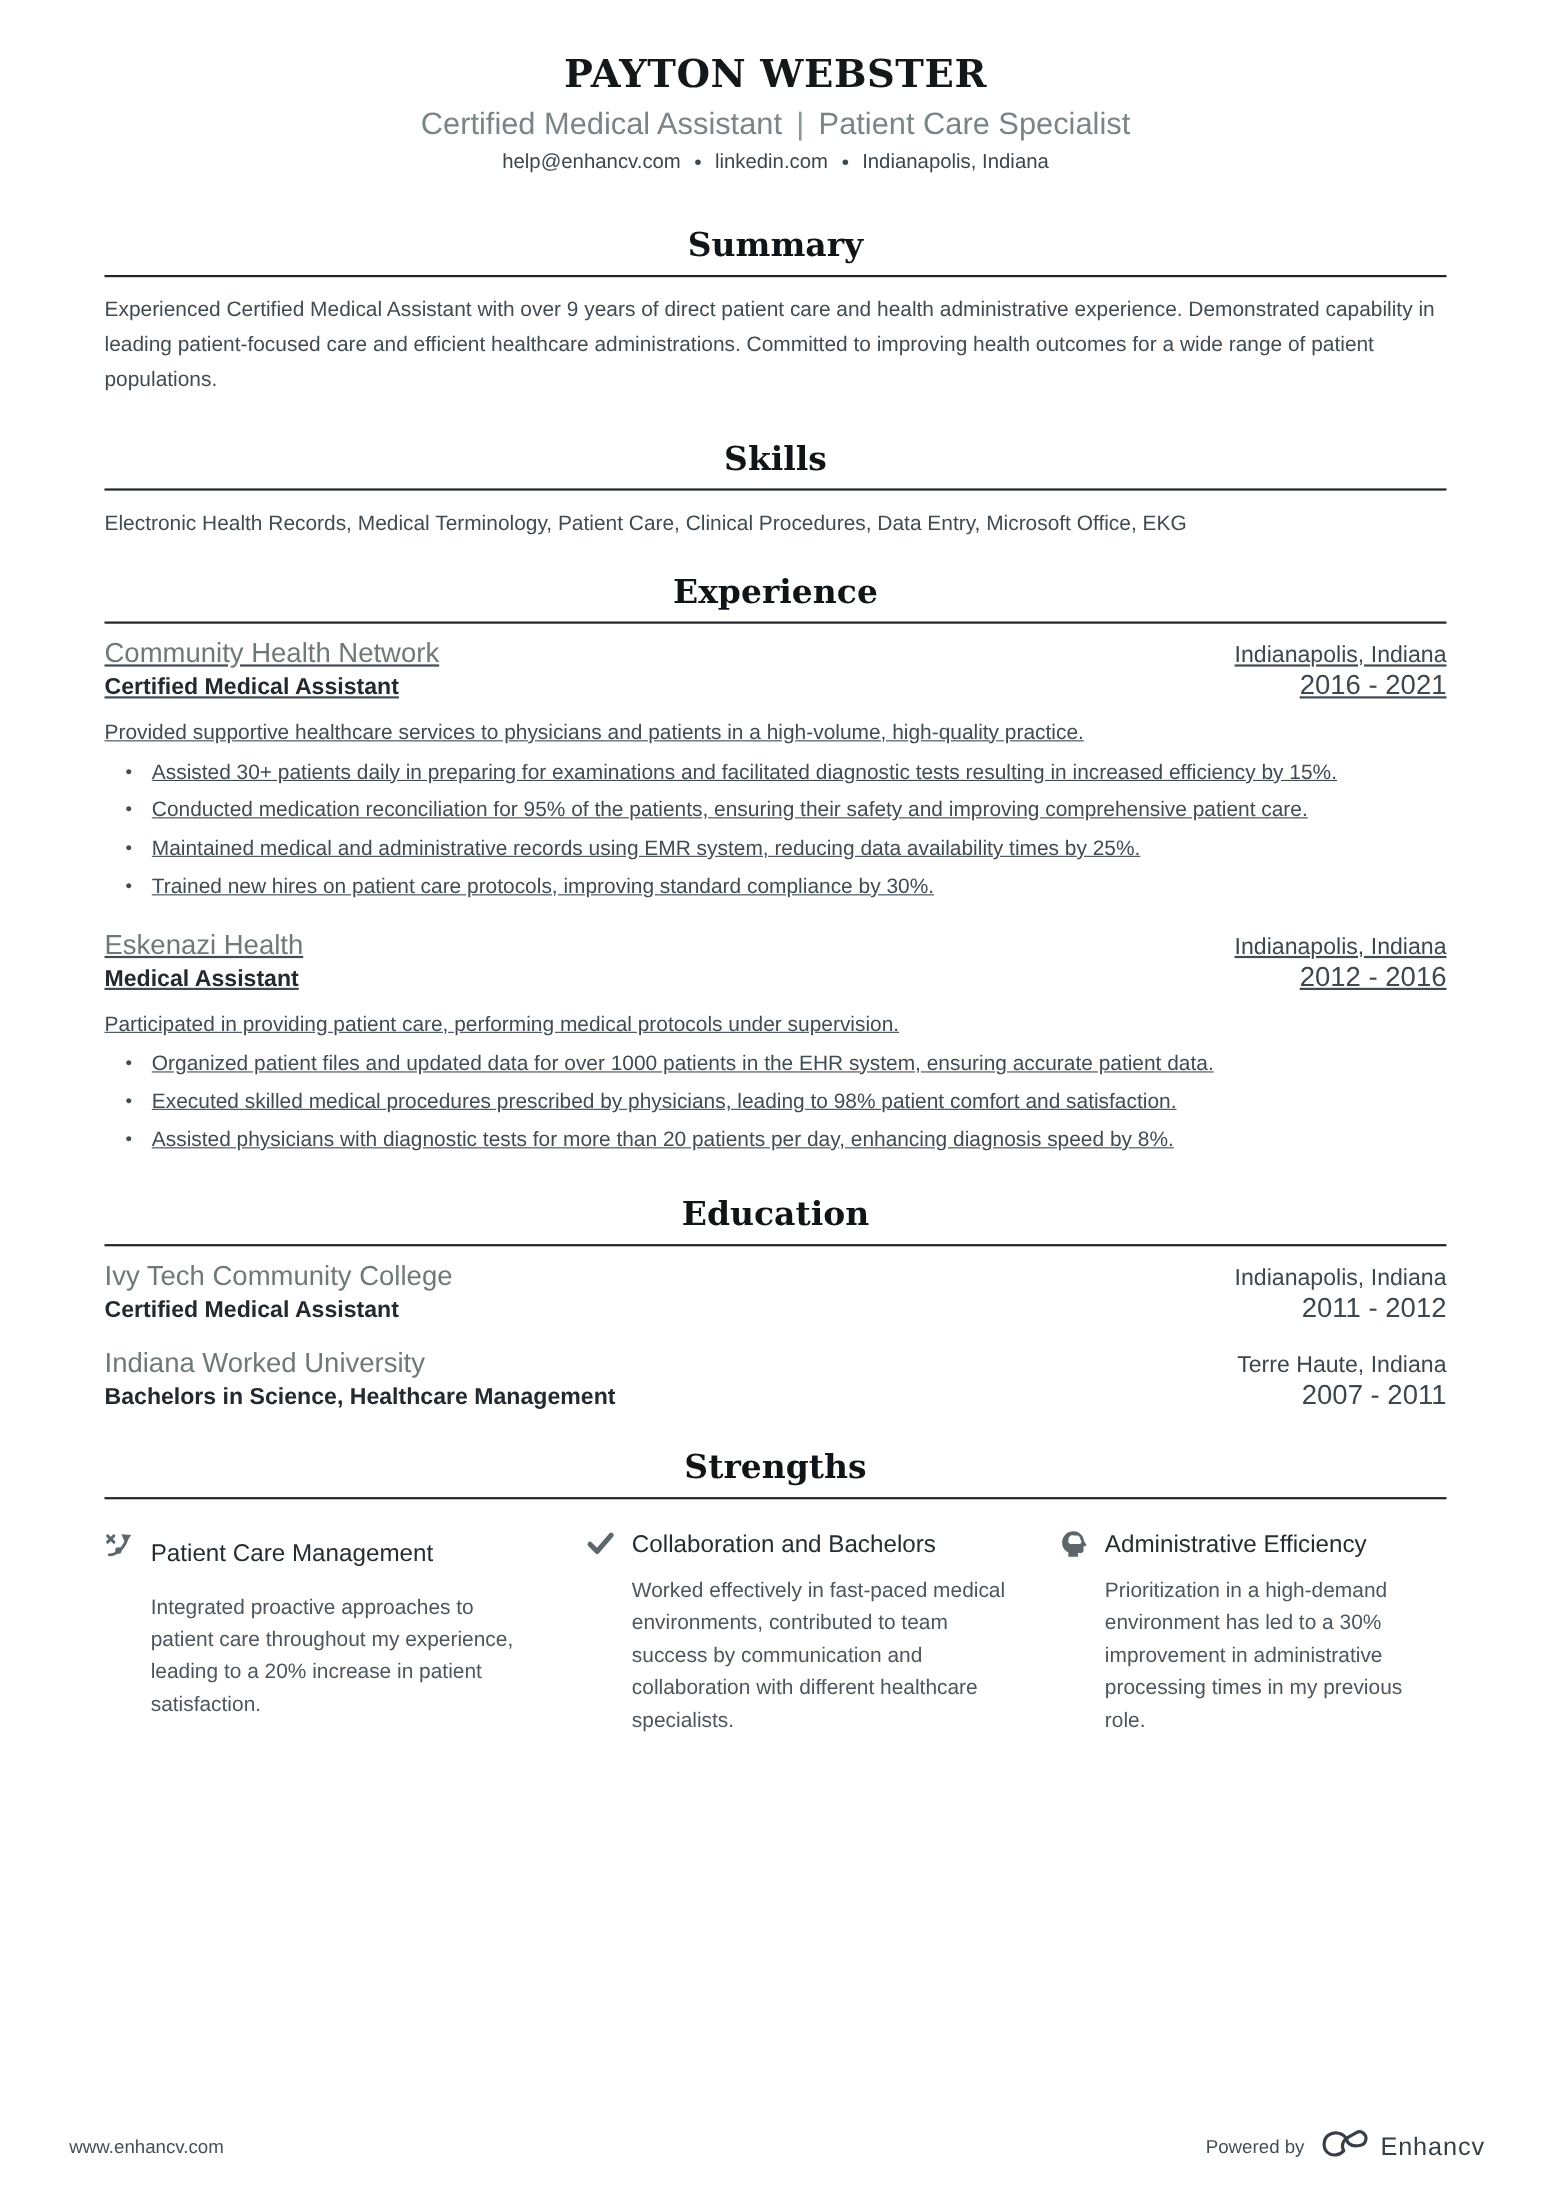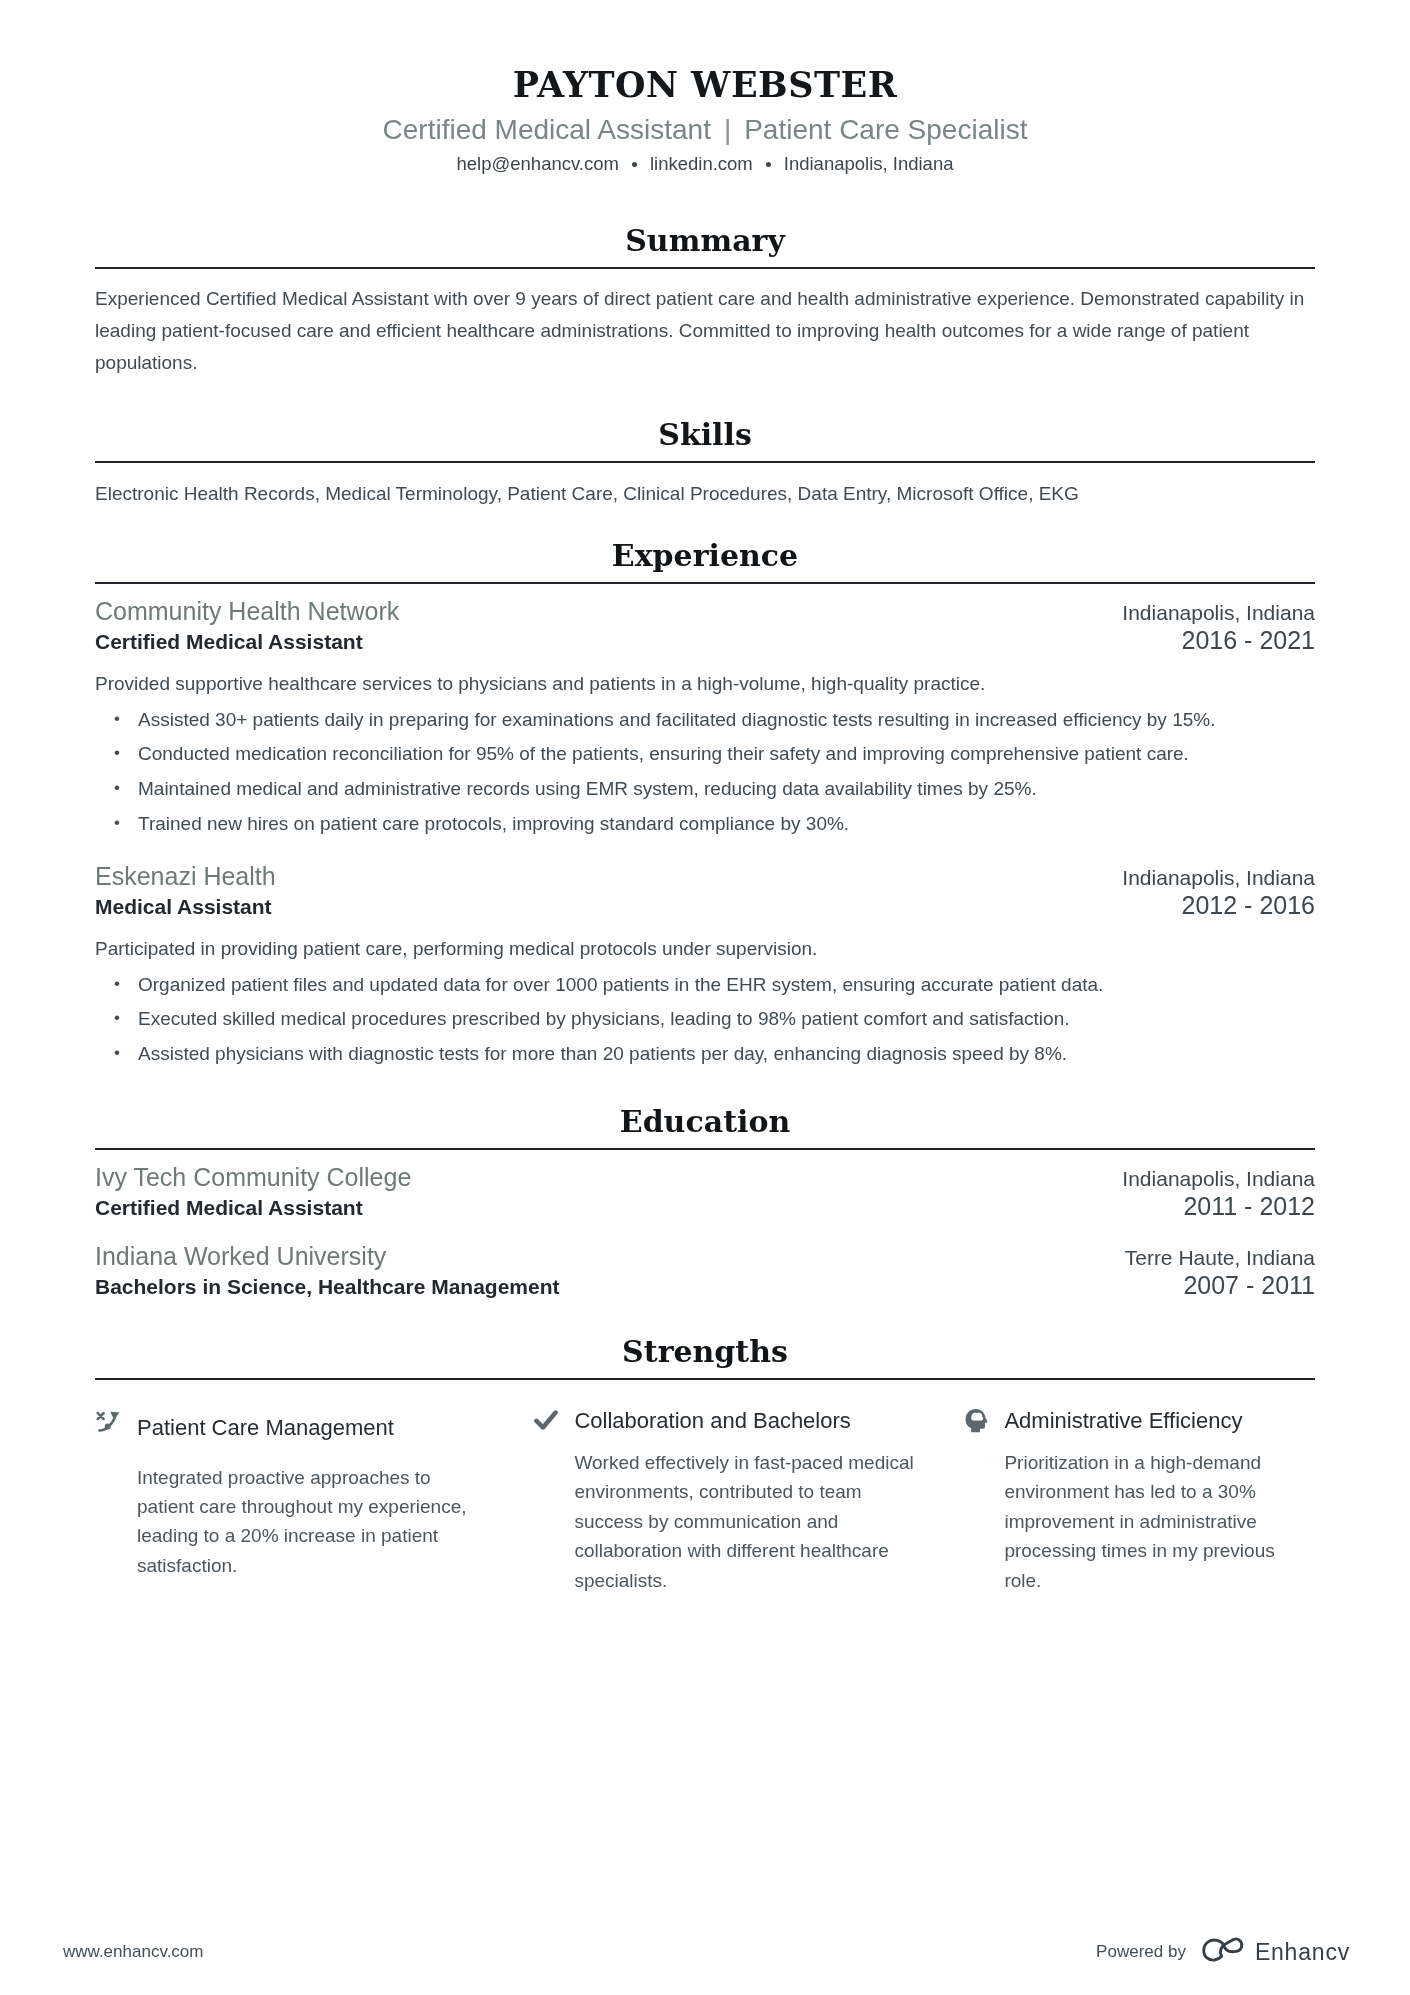--- a/index.html
+++ b/index.html
@@ -6,21 +6,21 @@
   html, body { background: #ffffff; }
   .page {
     width: 1410px; height: 1995px;
     position: relative;
     background: #ffffff;
     font-family: "Liberation Sans", sans-serif;
     color: #414b52;
     overflow: hidden;
     margin: 0 auto;
   }
-  .content { padding: 64px 95px 0 95px; }
+  .content { padding: 47px 95px 0 95px; }
 
   
   .hdr { text-align: center; }
   .hdr-name {
     font-family: "DejaVu Serif", serif;
     font-weight: 700;
     font-size: 35px;
     letter-spacing: 0.5px;
     color: #15181b;
   }
@@ -43,21 +43,21 @@
   .rule { border: none; border-top: 2px solid #212529; margin-top: 9px; }
   .body-text { font-size: 19px; line-height: 1.68; color: #414b52; }
 
   .sec-summary { margin-top: 48px; }
   .sec-summary .body-text { margin-top: 14px; }
 
   .sec-skills { margin-top: 38px; }
   .sec-skills .body-text { margin-top: 15px; }
 
   .sec-experience { margin-top: 28px; }
-  .job { margin-top: 13px; }
+  .job { margin-top: 13px; text-decoration: underline; }
   .job + .job { margin-top: 22px; }
   .row { display: flex; justify-content: space-between; align-items: baseline; }
   .company { font-size: 25px; color: #6f7a75; }
   .place { font-size: 21px; color: #3d474d; }
   .role { font-size: 21px; font-weight: 600; color: #23292e; margin-top: 4px; }
   .dates { font-size: 25px; color: #3d474d; }
   .job-summary { margin-top: 13px; }
   ul.bullets { list-style: none; margin-top: 5px; }
   ul.bullets li {
     position: relative; padding-left: 43px; margin-top: 4px;

